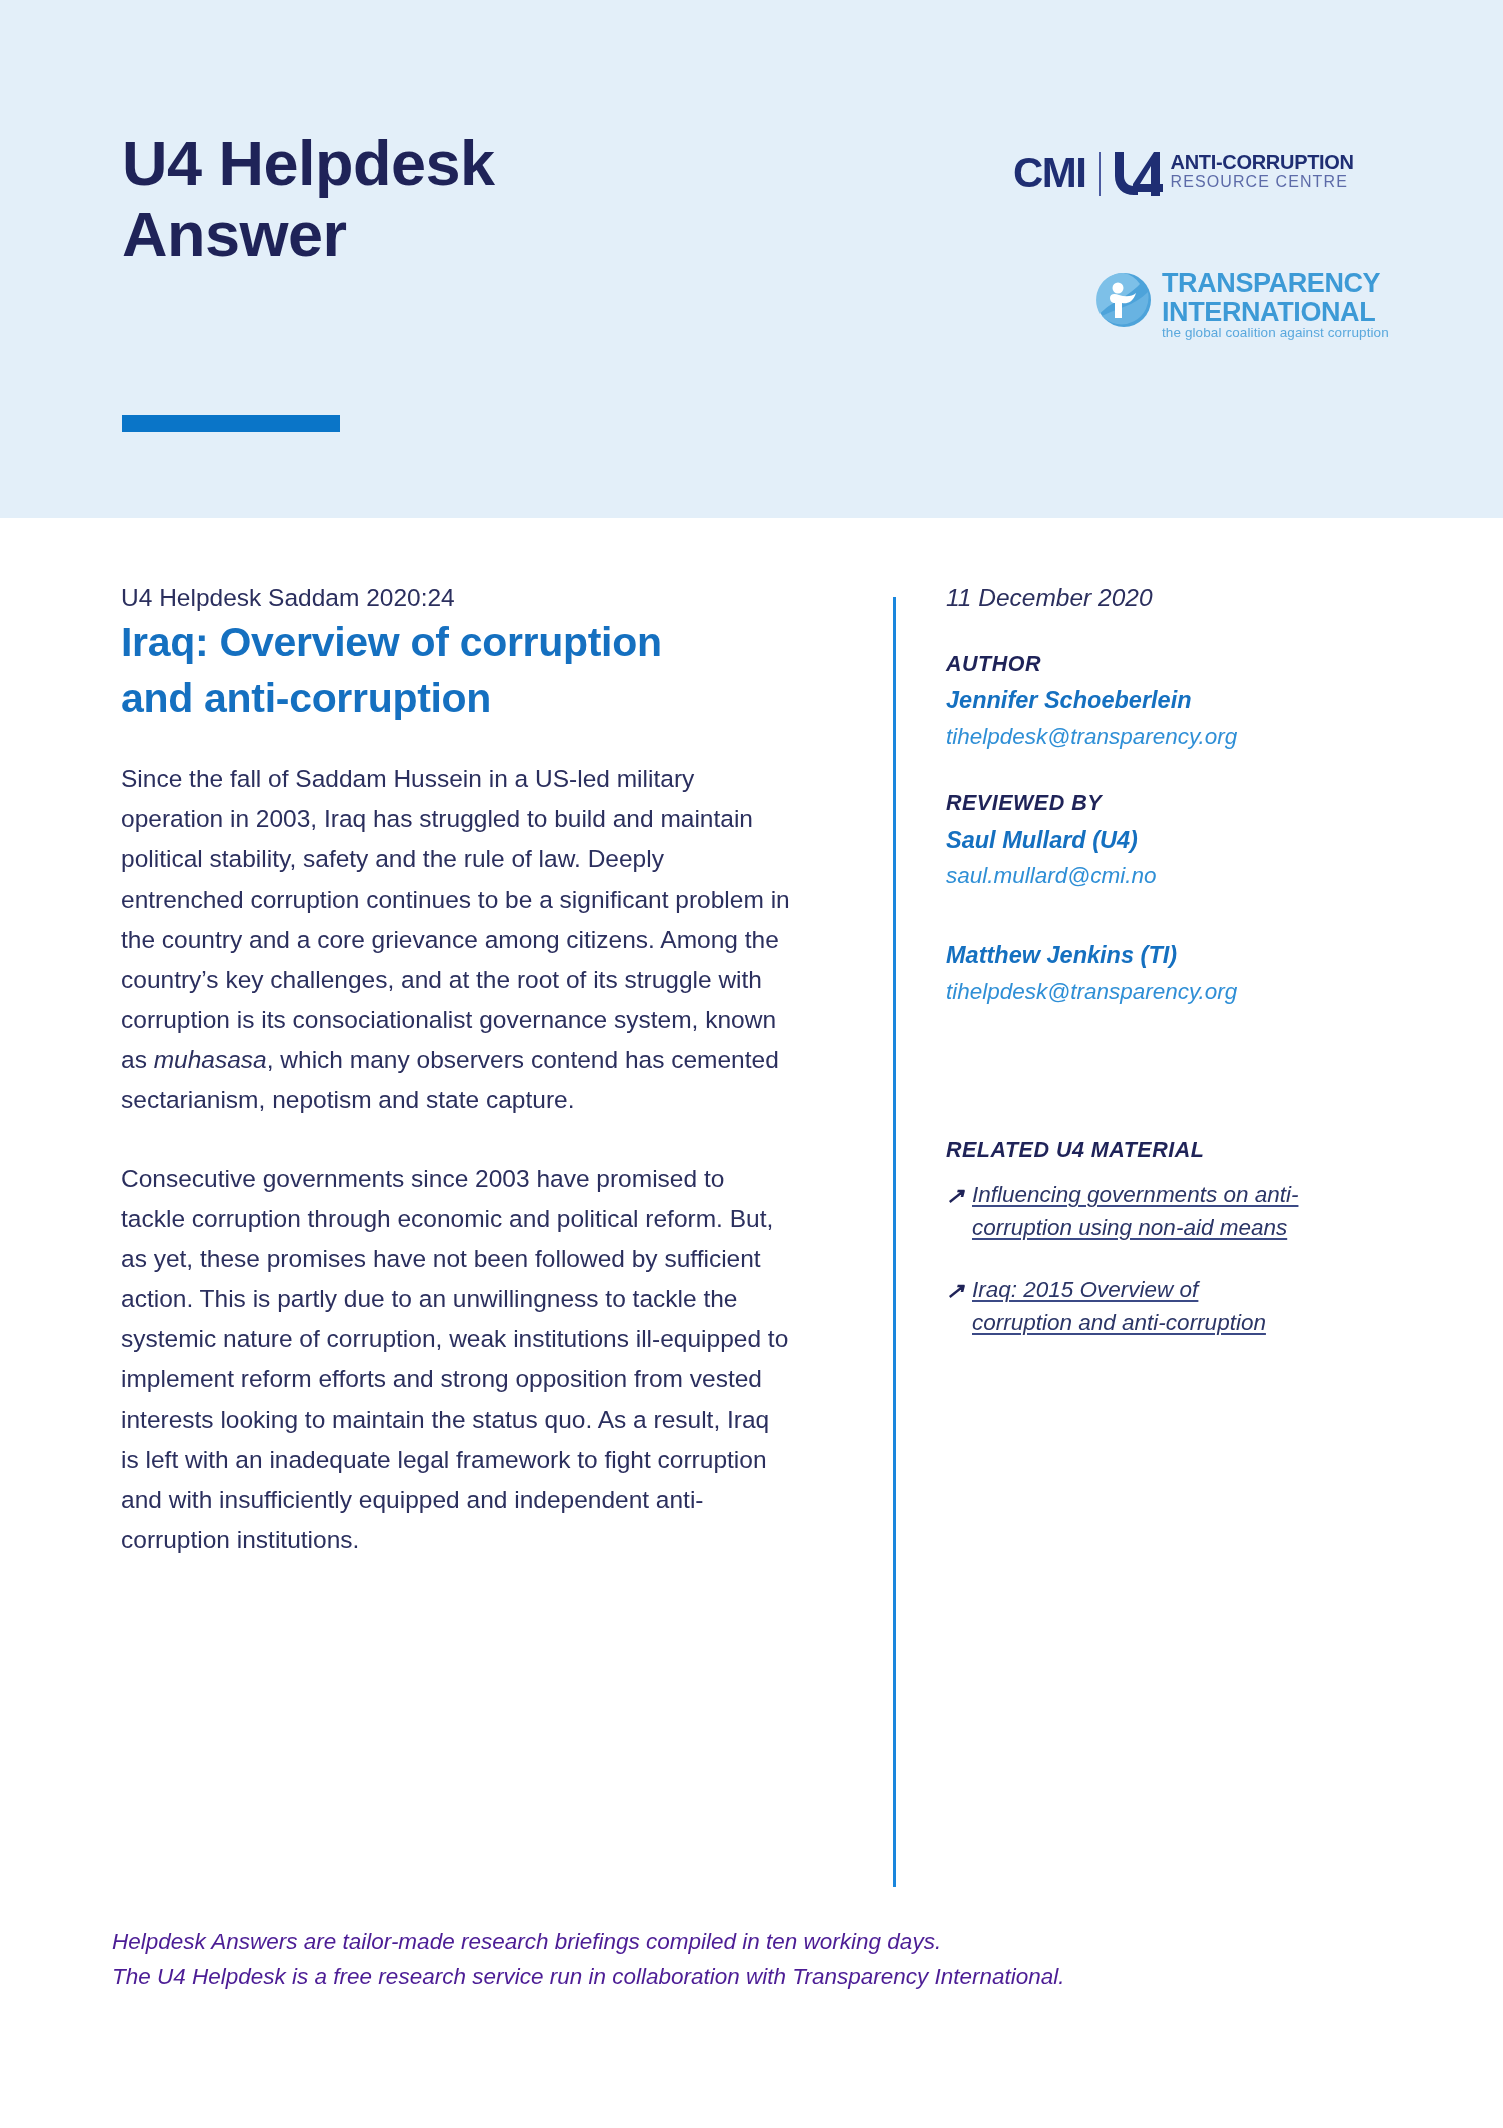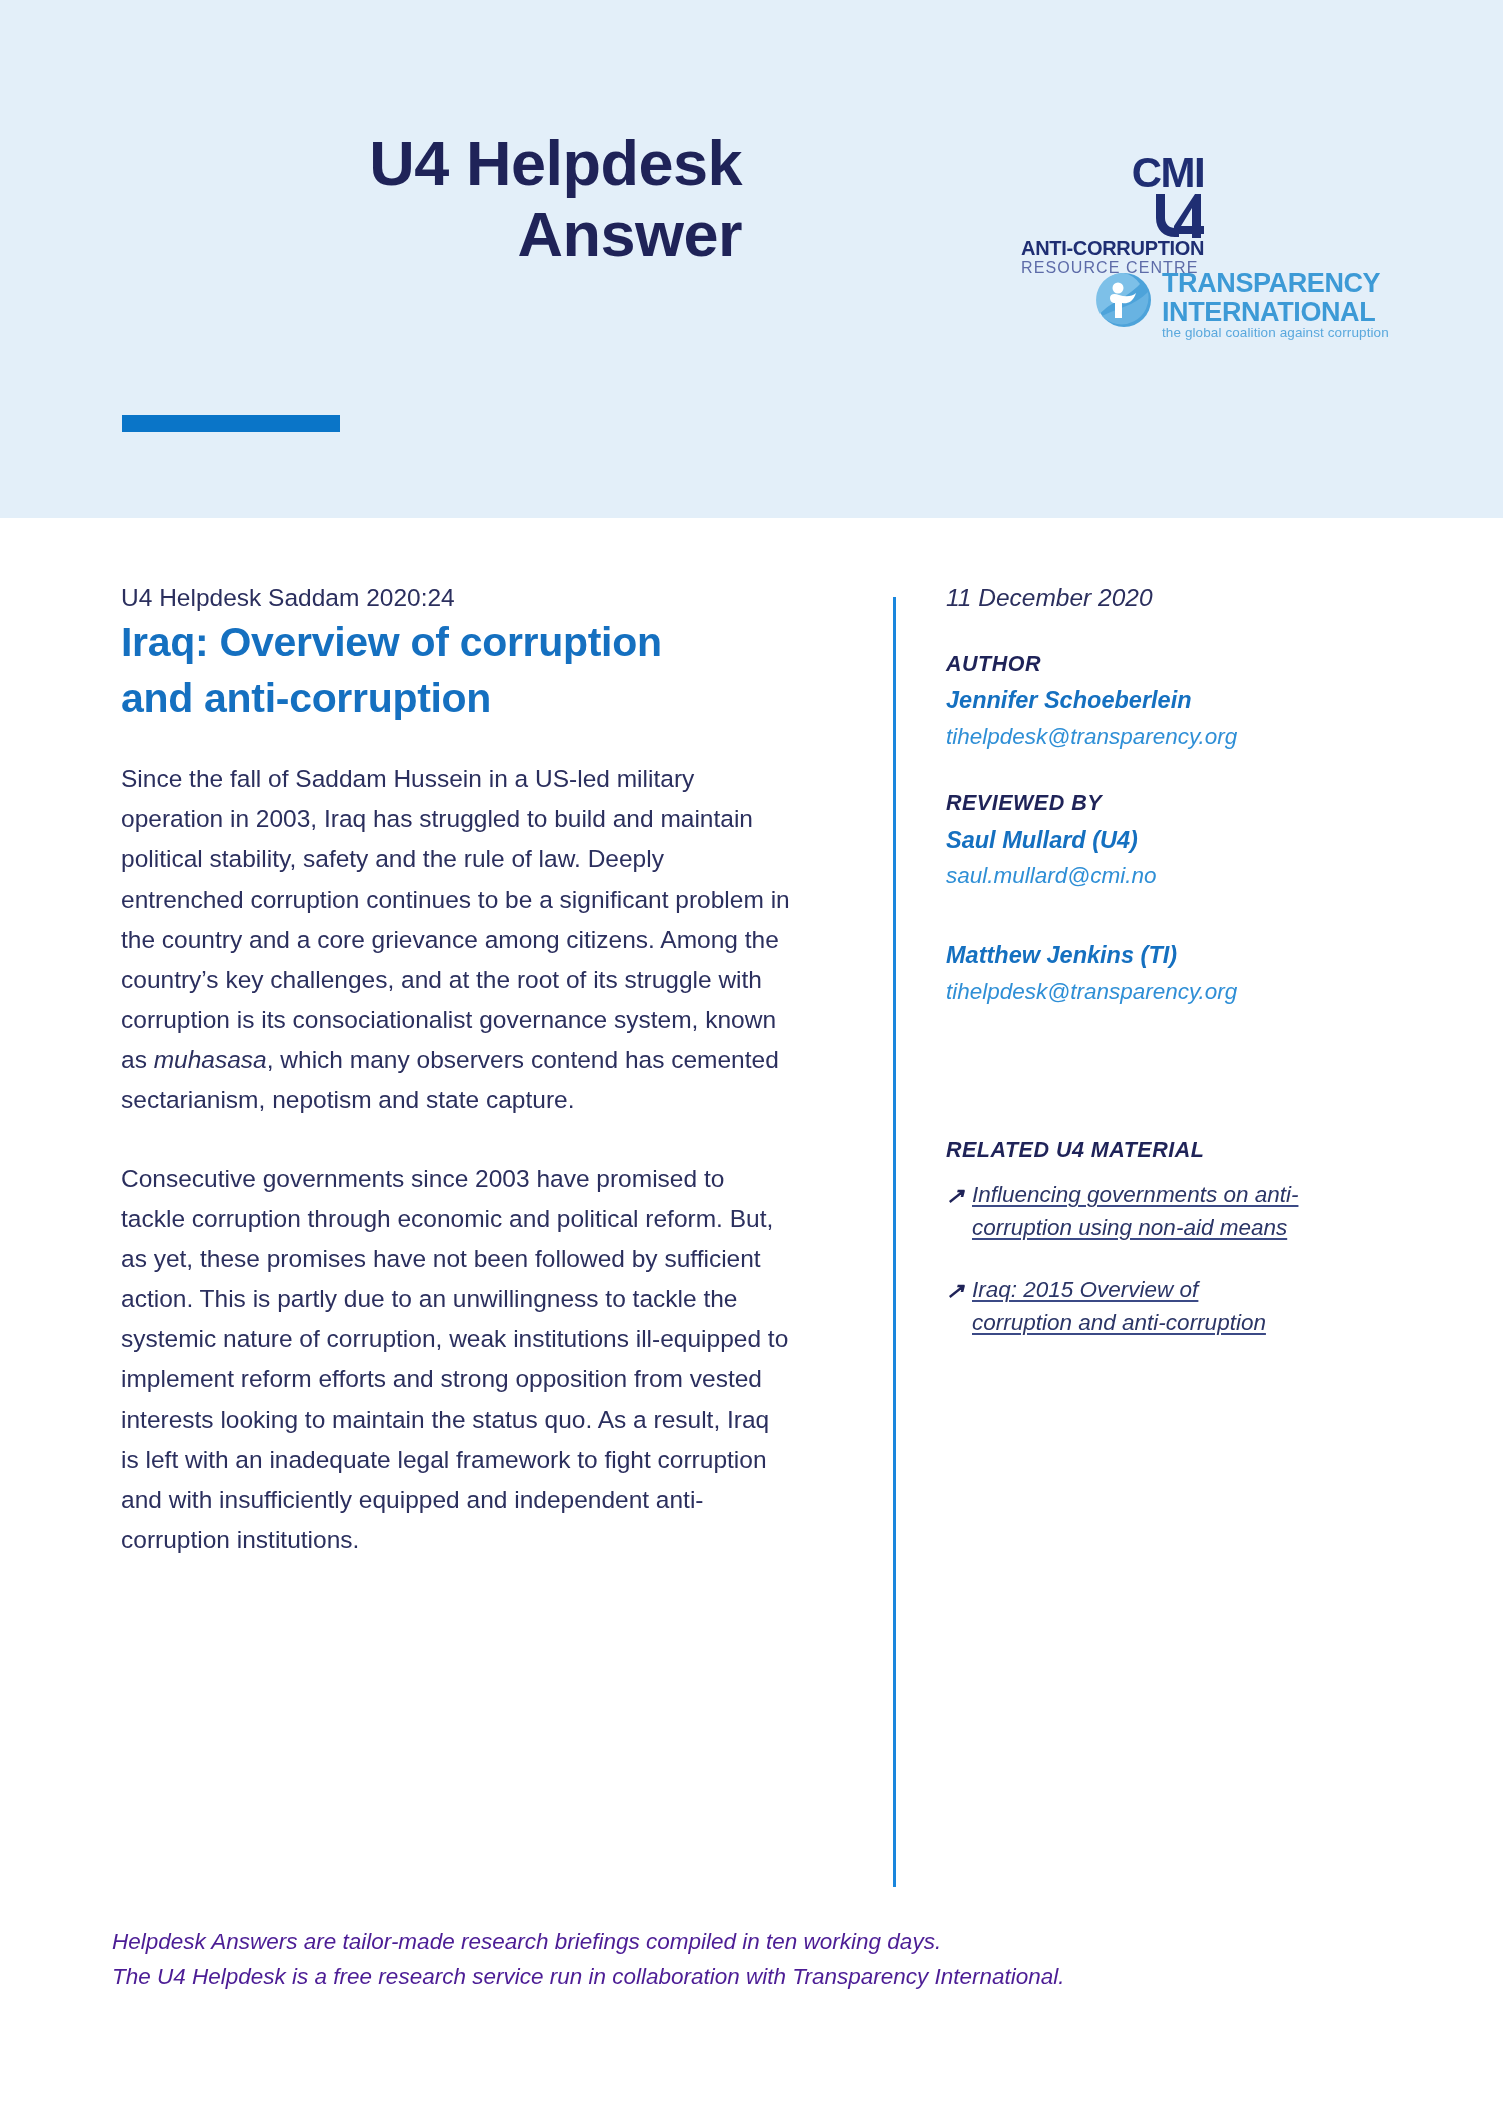--- a/index.html
+++ b/index.html
@@ -31,41 +31,39 @@
   .masthead {
     position: absolute;
     left: 122px;
     top: 128px;
     width: 620px;
     font-size: 63px;
     line-height: 1.13;
     font-weight: bold;
     color: #1f2358;
     letter-spacing: -0.5px;
-    text-align: right;
   }
 
   .accent-bar {
     position: absolute;
     left: 122px;
     top: 415px;
     width: 218px;
     height: 17px;
     background: #0a75c8;
   }
 
   
   .logo-cmi {
     position: absolute;
     left: 1013px;
     top: 152px;
     display: flex;
-    align-items: flex-end;
+    align-items: flex-start;
     height: 48px;
-    flex-direction: column;
   }
   .cmi-word {
     font-size: 42px;
     font-weight: bold;
     color: #1f2e73;
     letter-spacing: -1.5px;
     line-height: 1;
   }
   .cmi-rule {
     width: 2px;

